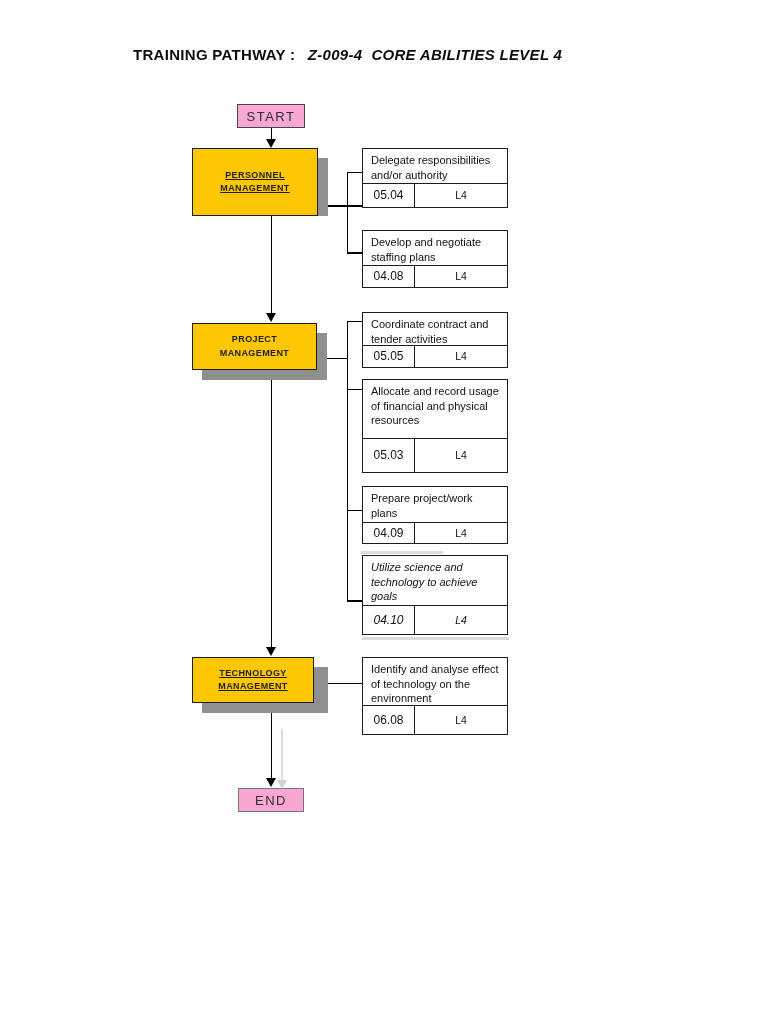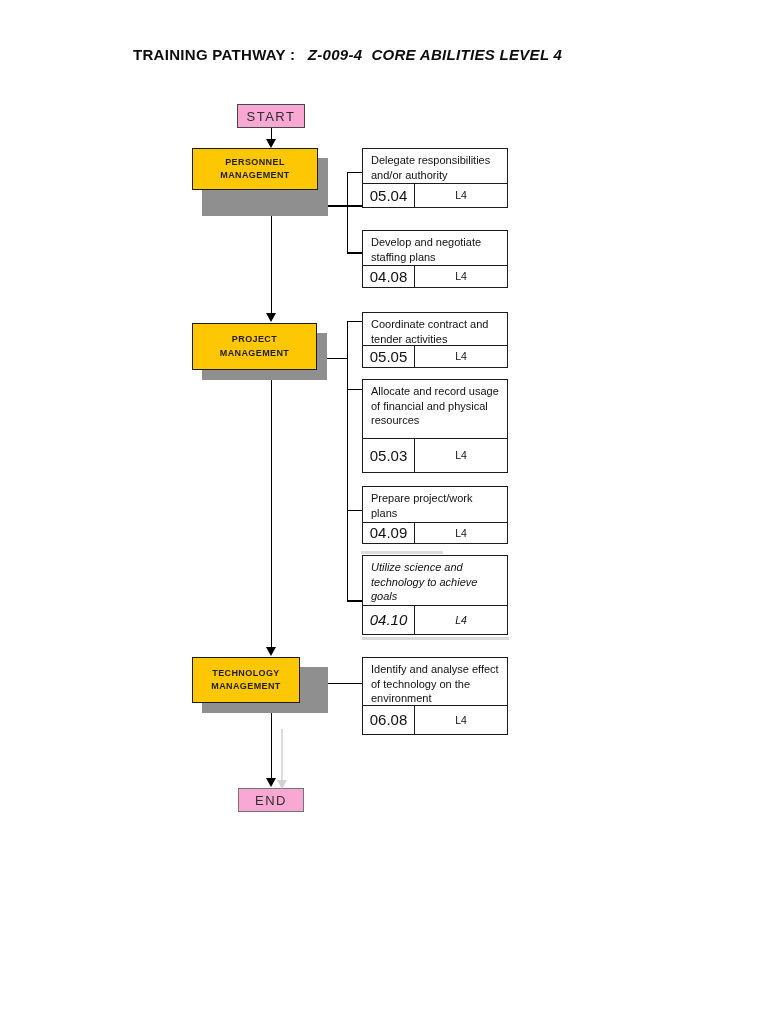--- a/index.html
+++ b/index.html
@@ -39,21 +39,21 @@
     position:absolute; left:362px; width:146px; z-index:3;
     background:#ffffff; border:1.5px solid #1c1c1c;
   }
   .task-title {
     font-size:11px; line-height:1.32; color:#111; padding:4px 6px 0 8px;
     border-bottom:1.5px solid #1c1c1c;
   }
   .task-code-row { display:flex; align-items:stretch; }
   .task-code {
     width:52px; border-right:1.5px solid #1c1c1c; display:flex;
-    align-items:center; justify-content:center; font-size:15px; color:#111;
+    align-items:center; justify-content:center; font-size:12px; color:#111;
   }
   .task-level { flex:1; display:flex; align-items:center; justify-content:center; font-size:10.5px; color:#111; }
 
   
   .hline, .vline { position:absolute; background:#000; z-index:1; }
   .hline { height:1.5px; }
   .vline { width:1.5px; }
   .arrowhead {
     position:absolute; width:0; height:0; z-index:1;
     border-left:5px solid transparent; border-right:5px solid transparent;
@@ -93,21 +93,21 @@
   <div class="vline" style="left:270.5px; top:703px; height:76px;"></div>
   <div class="arrowhead" style="left:266px; top:778px;"></div>
 
   <div class="ghost-line" style="left:281px; top:729px; height:51px;"></div>
   <div class="ghost-head" style="left:277px; top:780px;"></div>
 
   <div class="smudge" style="left:361px; top:551px; width:82px; height:3px;"></div>
   <div class="smudge" style="left:362px; top:637px; width:147px; height:3px;"></div>
 
   <div class="module-shadow" style="left:202px; top:158px; width:126px; height:58px;"></div>
-  <div class="module" style="left:192px; top:148px; width:126px; height:42px;">
+  <div class="module" style="left:192px; top:148px; width:126px; height:68px;text-decoration:underline;">
     <span class="module-label">PERSONNEL MANAGEMENT</span>
   </div>
   <div class="hline" style="left:328px; top:205px; width:34px;"></div>
   <div class="vline" style="left:346.5px; top:171.5px; height:81.5px;"></div>
   <div class="hline" style="left:347px; top:171.5px; width:15px;"></div>
   <div class="hline" style="left:347px; top:252px; width:15px;"></div>
 
   <div class="task" style="top:148px;">
     <div class="task-title" style="height:35px;">Delegate responsibilities and/or authority</div>
     <div class="task-code-row" style="height:22.5px;">
@@ -161,21 +161,21 @@
 
   <div class="task" style="top:555px;font-style:italic;">
     <div class="task-title" style="height:50px;">Utilize science and technology to achieve goals</div>
     <div class="task-code-row" style="height:27.5px;">
       <div class="task-code">04.10</div>
       <div class="task-level">L4</div>
     </div>
   </div>
 
   <div class="module-shadow" style="left:202px; top:667px; width:126px; height:46px;"></div>
-  <div class="module" style="left:192px; top:657px; width:108px; height:46px;">
+  <div class="module" style="left:192px; top:657px; width:122px; height:46px;text-decoration:underline;">
     <span class="module-label">TECHNOLOGY MANAGEMENT</span>
   </div>
   <div class="hline" style="left:328px; top:682.5px; width:34px;"></div>
 
   <div class="task" style="top:657px;">
     <div class="task-title" style="height:48px;">Identify and analyse effect of technology on the environment</div>
     <div class="task-code-row" style="height:27.5px;">
       <div class="task-code">06.08</div>
       <div class="task-level">L4</div>
     </div>

